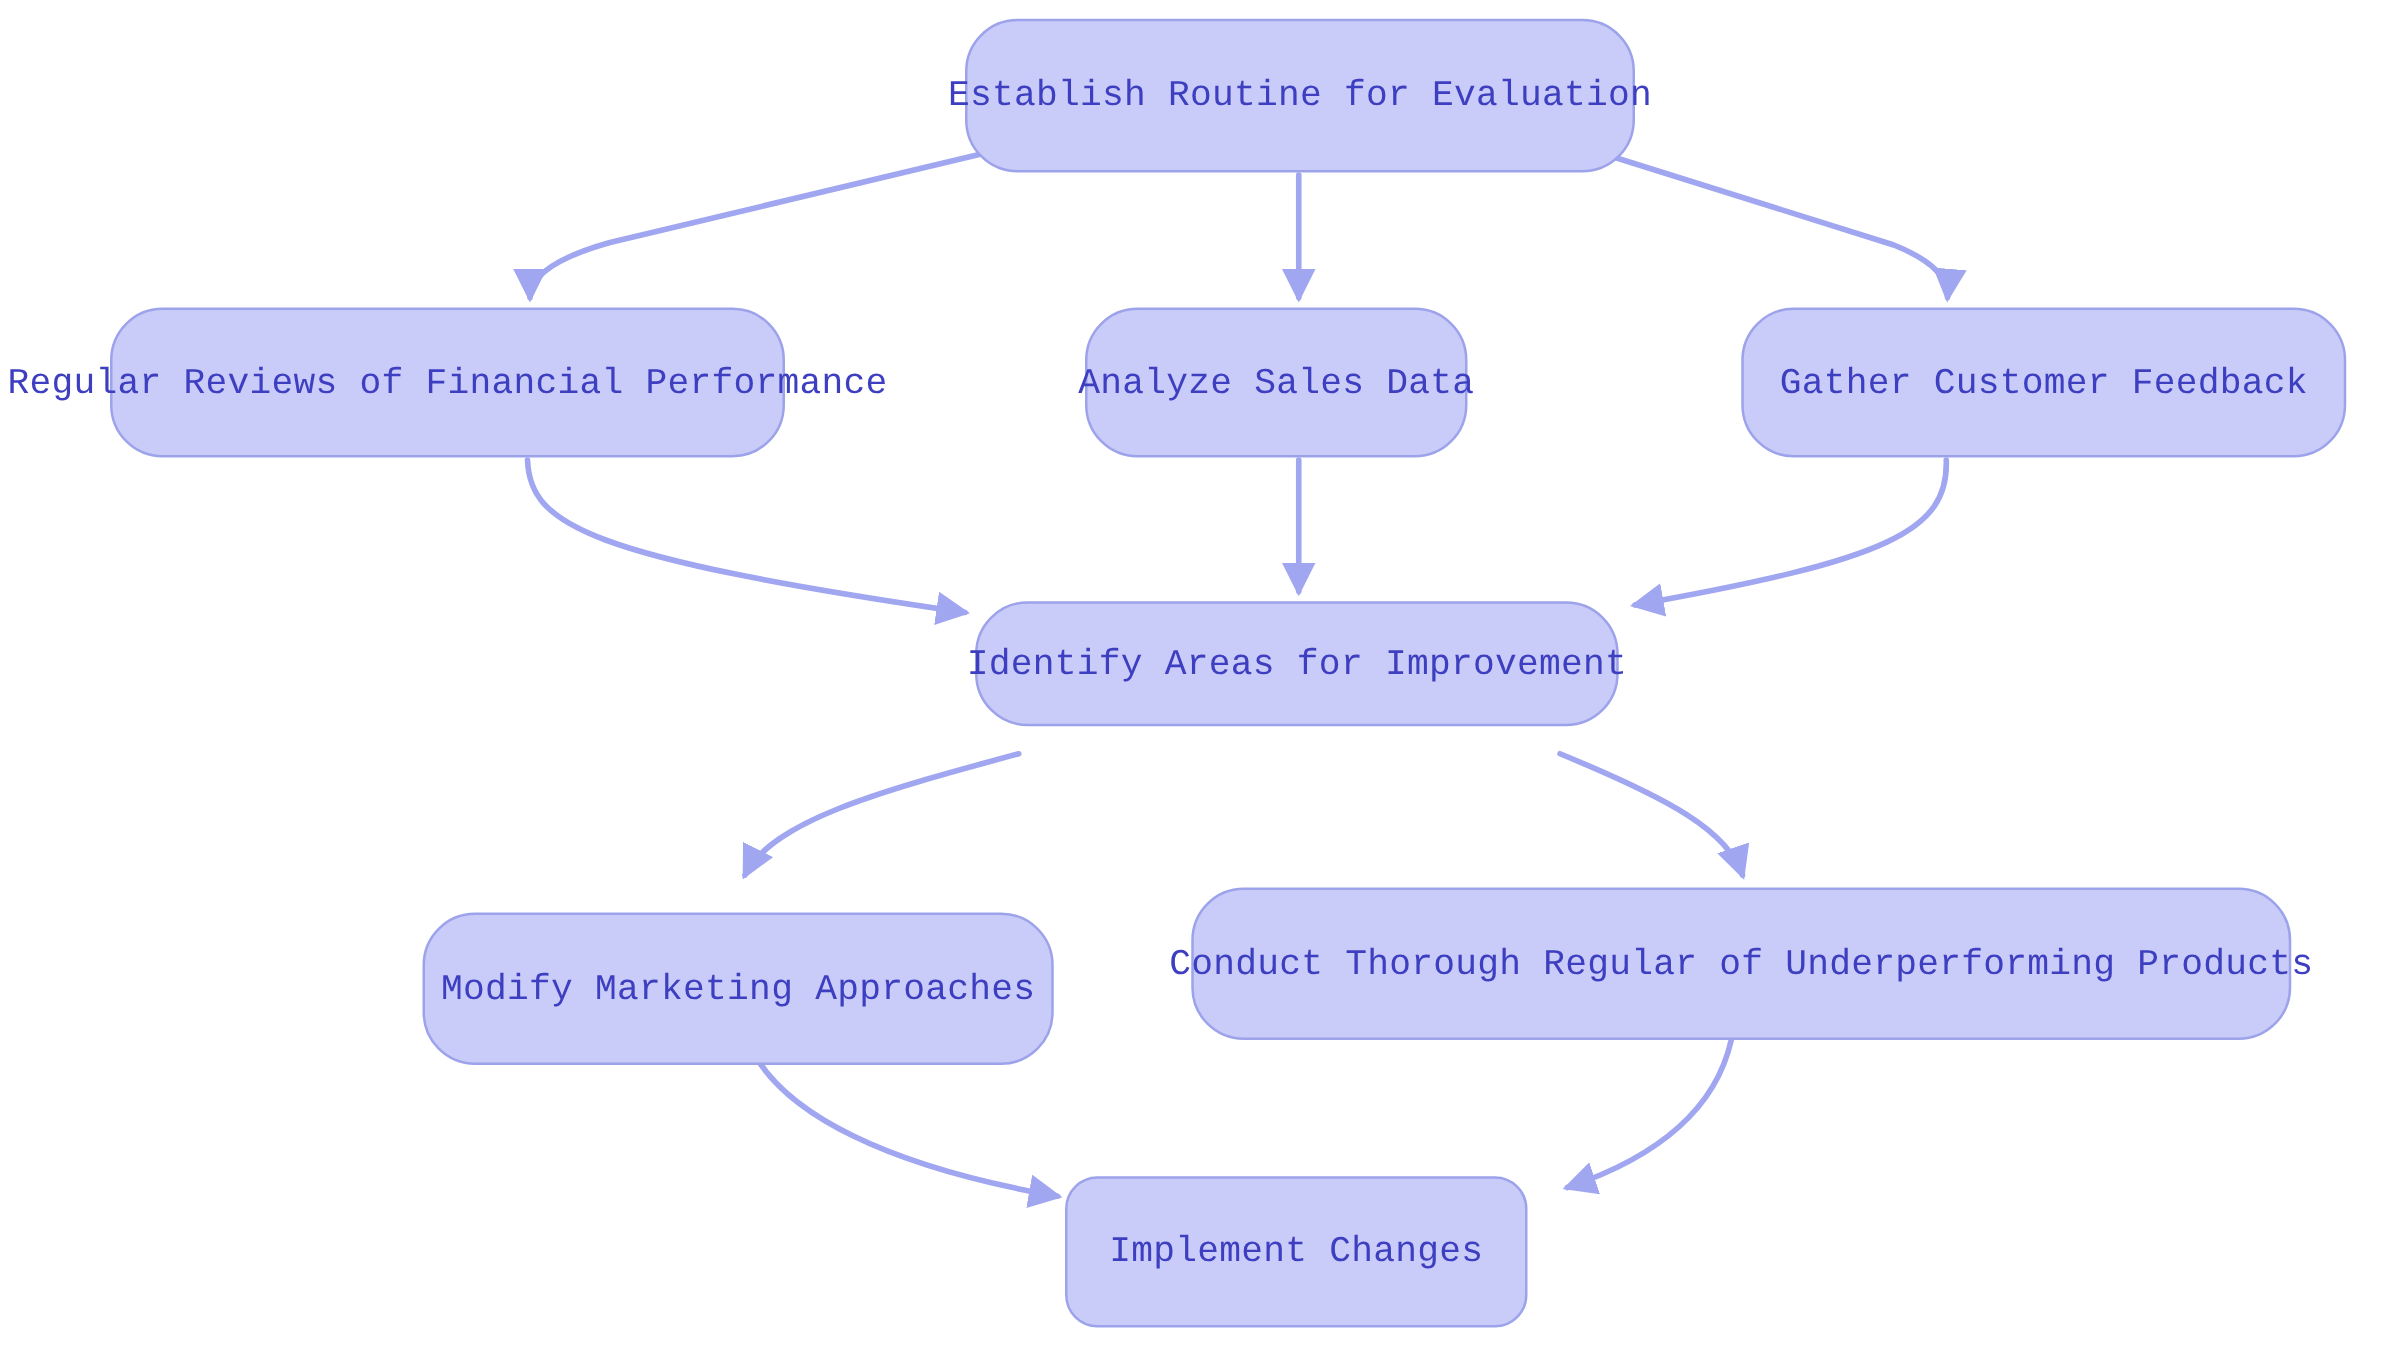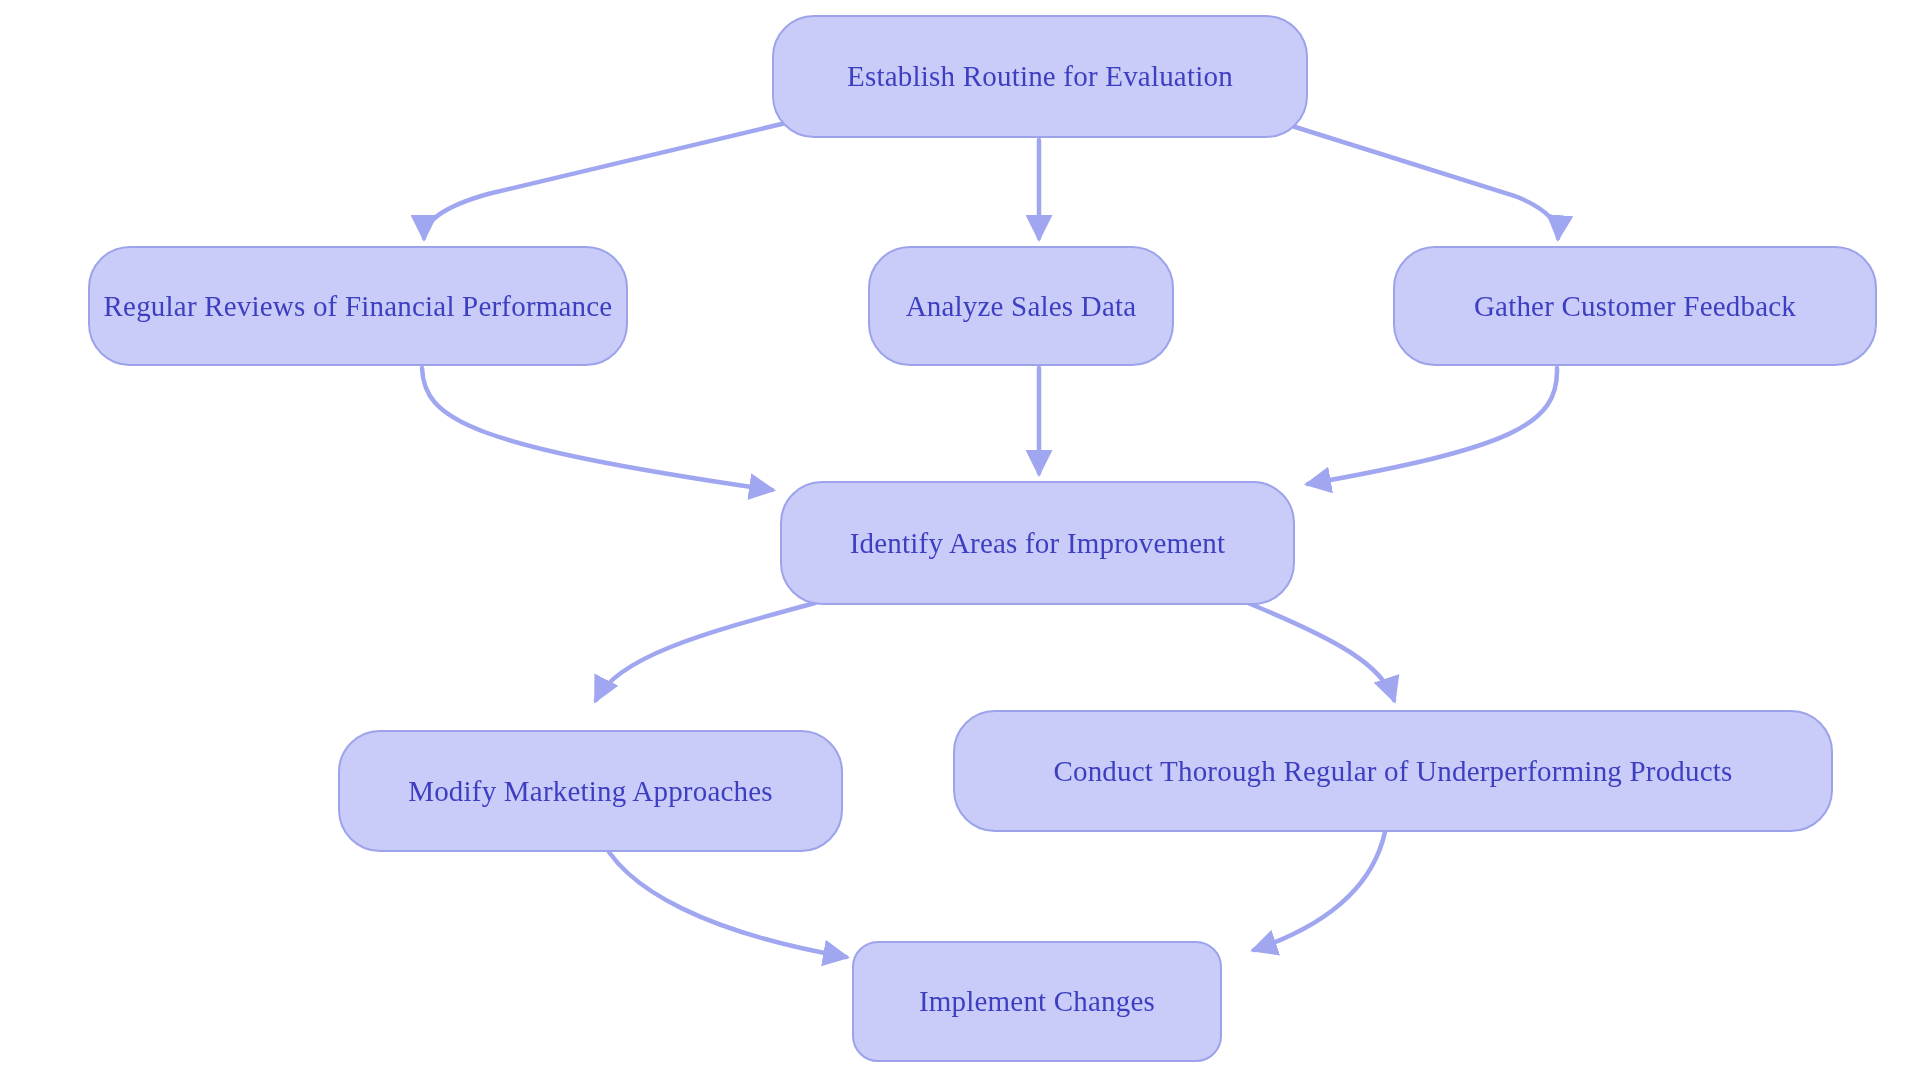--- a/index.html
+++ b/index.html
@@ -10,21 +10,21 @@
     --text: #3d3fc0;
   }
   * { box-sizing: border-box; }
   html, body { margin: 0; padding: 0; background: var(--background); }
   .canvas {
     position: relative;
     width: 1920px;
     height: 1083px;
     background: var(--background);
     overflow: hidden;
-    font-family: Liberation Serif, serif;
+    font-family: Liberation Mono, monospace;
   }
   .edges {
     position: absolute;
     left: 0; top: 0;
     width: 1920px; height: 1083px;
     pointer-events: none;
   }
   .edges path.edge {
     fill: none;
     stroke: var(--arrow);
@@ -44,21 +44,21 @@
     font-size: 29px;
     letter-spacing: 0.2px;
     white-space: nowrap;
     text-align: center;
   }
   
   .pos-establish { left: 772px;  top: 15px;  width: 536px; height: 123px; }
   .pos-reviews   { left: 88px;   top: 246px; width: 540px; height: 120px; }
   .pos-analyze   { left: 868px;  top: 246px; width: 306px; height: 120px; }
   .pos-feedback  { left: 1393px; top: 246px; width: 484px; height: 120px; }
-  .pos-identify  { left: 780px;  top: 481px; width: 515px; height: 124px; }
+  .pos-identify  { left: 780px;  top: 481px; width: 515px; height: 100px; }
   .pos-modify    { left: 338px;  top: 710px; width: 505px; height: 122px; margin-top: 20px; }
   .pos-conduct   { left: 953px;  top: 710px; width: 880px; height: 122px; }
   .pos-implement { left: 852px;  top: 941px; width: 370px; height: 121px; border-radius: 26px; }
 </style>
 </head>
 <body>
 
 <div class="canvas">
 
   <svg class="edges" viewBox="0 0 1920 1083" xmlns="http://www.w3.org/2000/svg">

